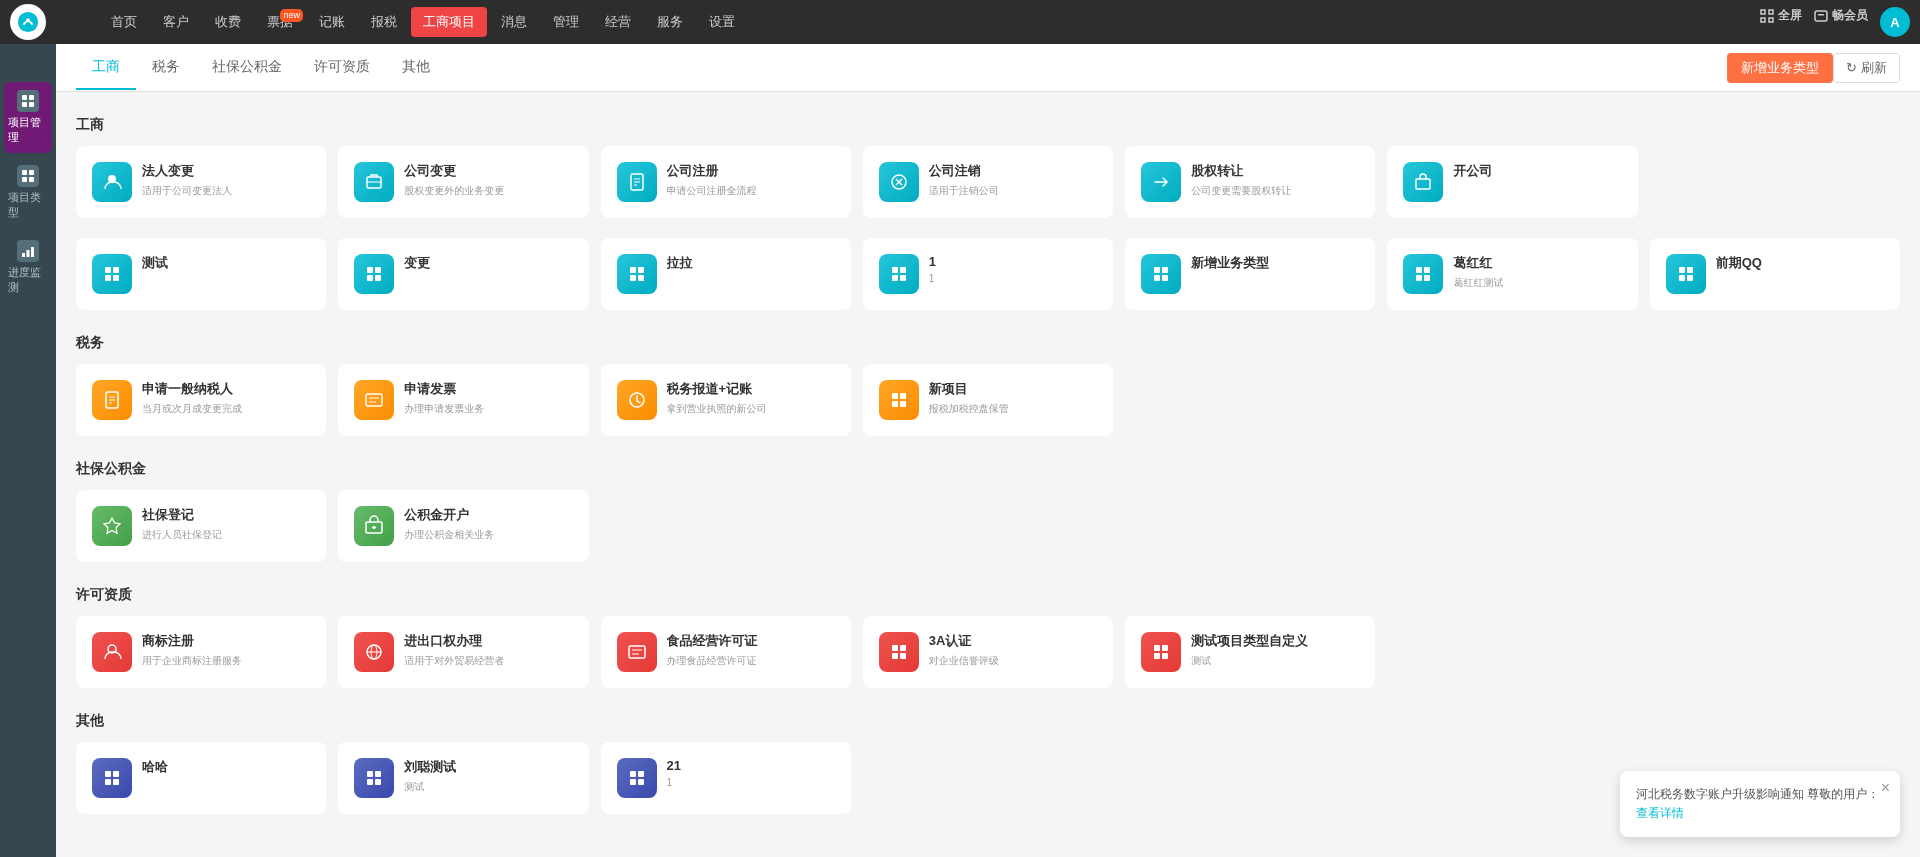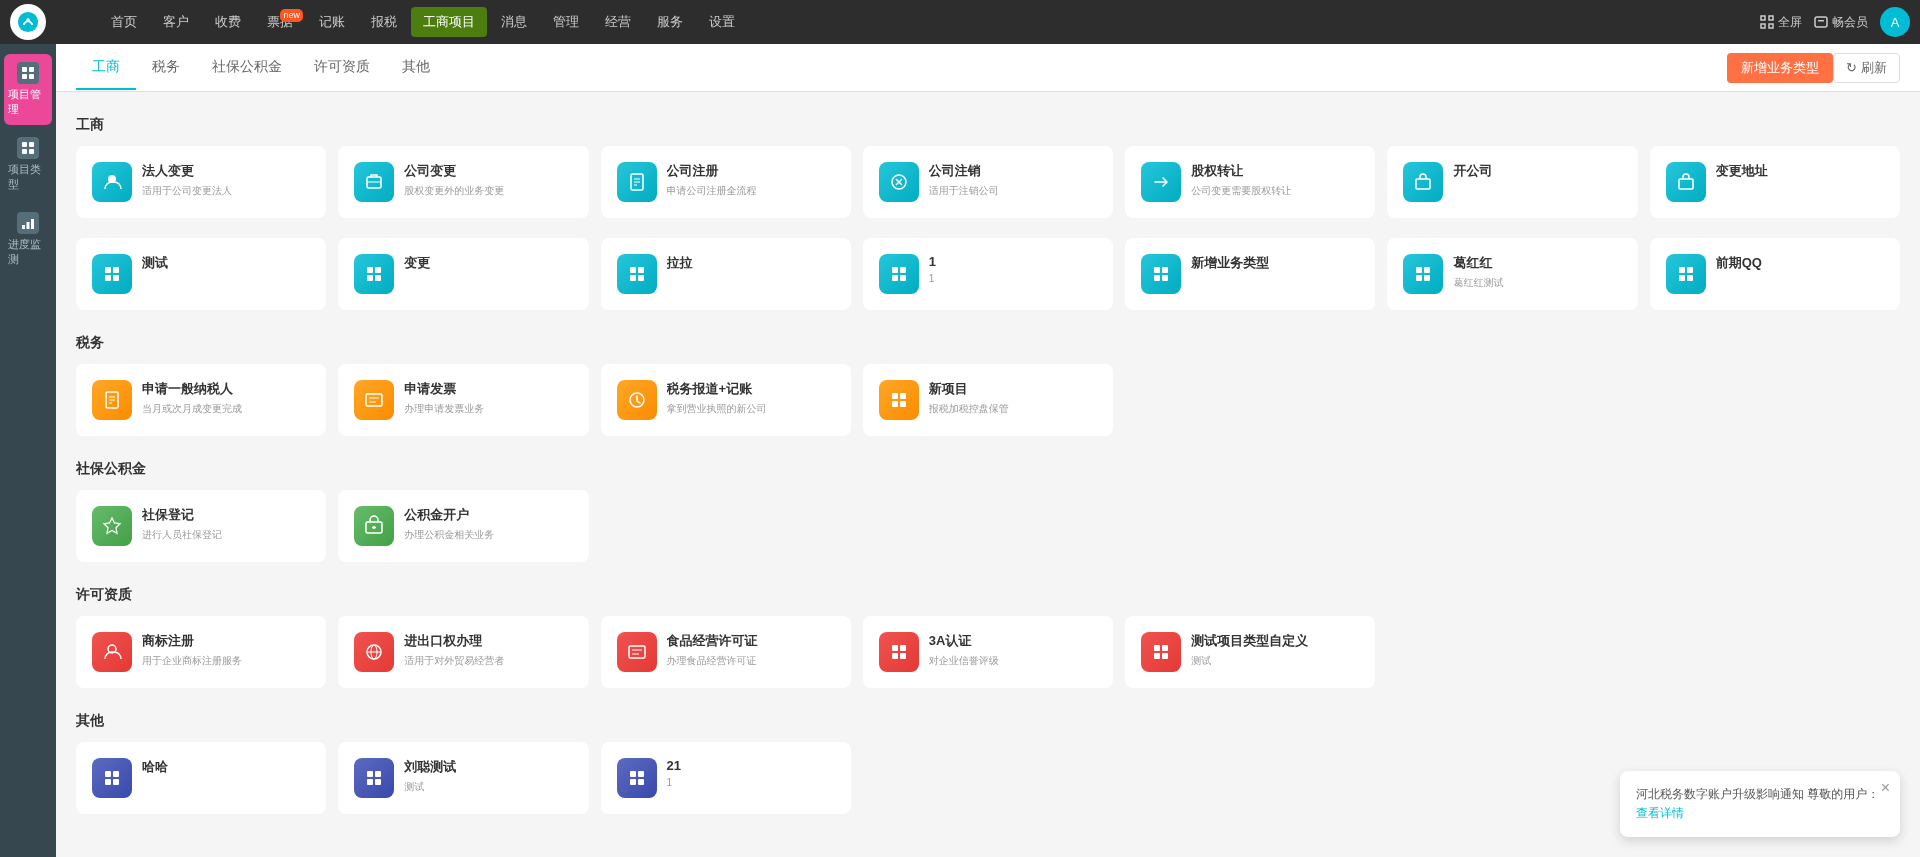--- a/index.html
+++ b/index.html
@@ -35,40 +35,41 @@
     .nav-item {
       color: #ccc;
       padding: 6px 12px;
       border-radius: 4px;
       cursor: pointer;
       font-size: 13px;
       position: relative;
       white-space: nowrap;
     }
     .nav-item.active {
-      background: #4d7c0f;
+      background: #ef4444;
       color: #fff;
       text-align: right;
     }
     .nav-badge {
       position: absolute;
       top: 2px; right: 2px;
       background: #ff5722;
       color: #fff;
       font-size: 9px;
       padding: 1px 3px;
       border-radius: 5px;
       line-height: 1.2;
     }
     .top-nav-right {
       display: flex;
-      align-items: center;
+      align-items: flex-start;
       gap: 12px;
       color: #ccc;
       font-size: 12px;
+      font-weight: bold;
     }
     .top-nav-right span { cursor: pointer; display: flex; align-items: center; gap: 4px; }
     .avatar {
       width: 30px; height: 30px;
       background: #00bcd4;
       border-radius: 50%;
       display: flex; align-items: center; justify-content: center;
       color: #fff;
       font-size: 13px;
       cursor: pointer;
@@ -94,21 +95,21 @@
       align-items: center;
       justify-content: center;
       width: 48px;
       padding: 8px 4px;
       border-radius: 6px;
       cursor: pointer;
       color: #b0bec5;
       font-size: 11px;
       gap: 3px;
     }
-    .sidebar-item.active { background: #ec4899; color: #fff; }
+    .sidebar-item.active { background: #701a75; color: #fff; margin-top: 28px; }
     .sidebar-icon {
       width: 22px; height: 22px;
       background: #546e7a;
       border-radius: 4px;
       display: flex; align-items: center; justify-content: center;
       color: #fff;
       font-size: 14px;
     }
 
     
@@ -439,32 +440,20 @@
               <rect x="4" y="8" width="14" height="10" rx="1" stroke="white" stroke-width="1.5" fill="none"></rect>
               <path d="M8 8V6a3 3 0 016 0v2" stroke="white" stroke-width="1.5" fill="none"></path>
             </svg>
           </div>
           <div class="card-info">
             <div class="card-name">开公司</div>
             <div class="card-desc"></div>
           </div>
         </div>
 
-        <div class="card">
-          <div class="card-icon ic-teal">
-            <svg width="22" height="22" viewBox="0 0 22 22" fill="none">
-              <rect x="4" y="8" width="14" height="10" rx="1" stroke="white" stroke-width="1.5" fill="none"></rect>
-              <path d="M8 8V6a3 3 0 016 0v2" stroke="white" stroke-width="1.5" fill="none"></path>
-            </svg>
-          </div>
-          <div class="card-info">
-            <div class="card-name">变更地址</div>
-            <div class="card-desc"></div>
-          </div>
-        </div>
 
       </div>
 
       <div class="cards-grid">
         <div class="card">
           <div class="card-icon ic-teal">
             <svg width="22" height="22" viewBox="0 0 22 22" fill="none">
                 <rect x="4" y="4" width="6" height="6" rx="1" fill="white"></rect>
                 <rect x="12" y="4" width="6" height="6" rx="1" fill="white"></rect>
                 <rect x="4" y="12" width="6" height="6" rx="1" fill="white"></rect>

